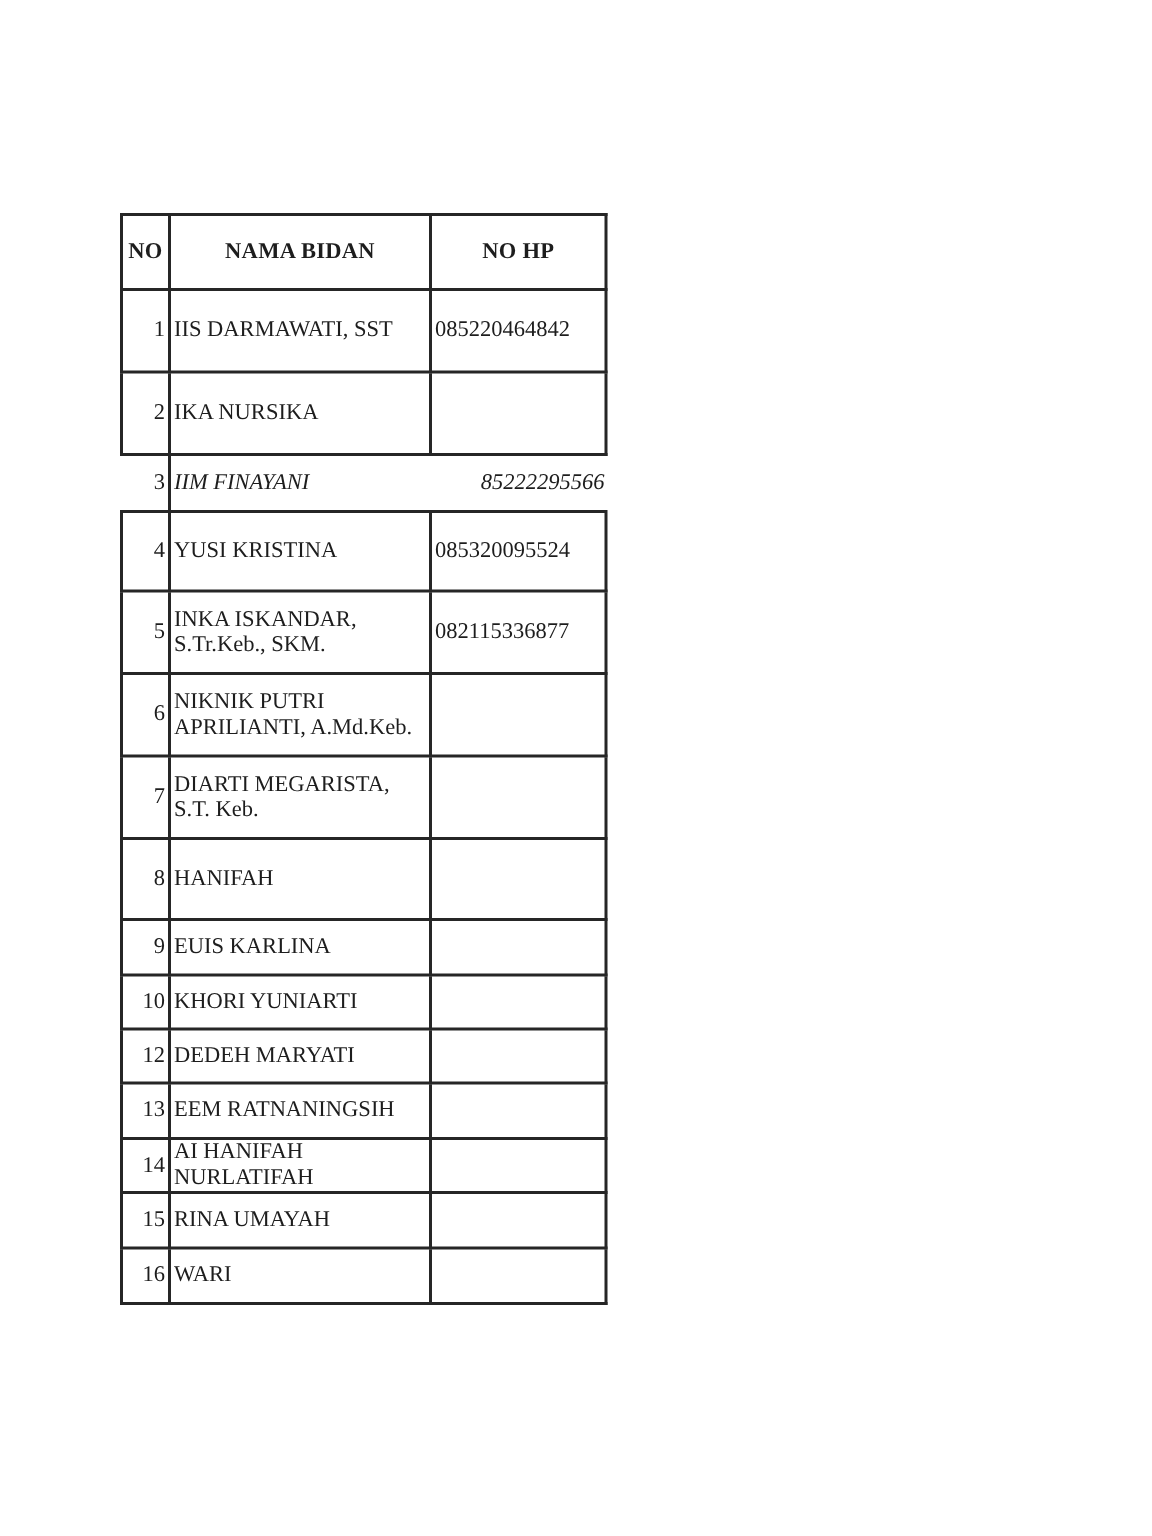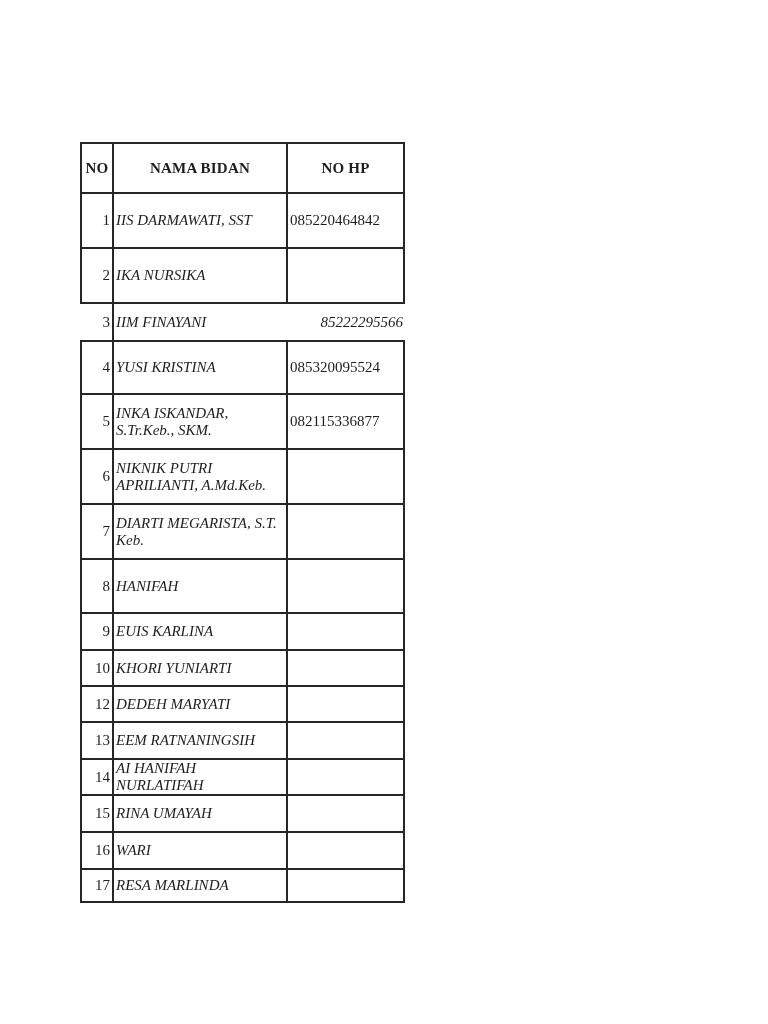--- a/index.html
+++ b/index.html
@@ -33,21 +33,21 @@
     overflow: hidden;
   }
   thead th {
     font-weight: bold;
     text-align: center;
     height: 50px;
     font-size: 15px;
     letter-spacing: 0.2px;
   }
   td.no-cell   { text-align: right; padding-right: 2px; }
-  td.name-cell { text-align: left;  padding-left: 2px; padding-right: 1px; font-style: italic; }
+  td.name-cell { text-align: left;  padding-left: 2px; padding-right: 1px; }
   td.hp-cell   { text-align: left;  padding-left: 2px; }
   
   tr.merged-row td.no-cell  { border-left: none; }
   tr.merged-row td.merge-cell {
     border-right: none;
     padding: 0;
     font-style: italic;
   }
   tr.merged-row td.merge-cell .merge-wrap {
     display: flex;
@@ -151,20 +151,15 @@
         <tr style="height: 37px;">
           <td class="no-cell">15</td>
           <td class="name-cell">RINA UMAYAH</td>
           <td class="hp-cell"></td>
         </tr>
         <tr style="height: 37px;">
           <td class="no-cell">16</td>
           <td class="name-cell">WARI</td>
           <td class="hp-cell"></td>
         </tr>
-        <tr style="height: 33px;">
-          <td class="no-cell">17</td>
-          <td class="name-cell">RESA MARLINDA</td>
-          <td class="hp-cell"></td>
-        </tr>
       </tbody>
   </table>
 </div>
 
 </body></html>

